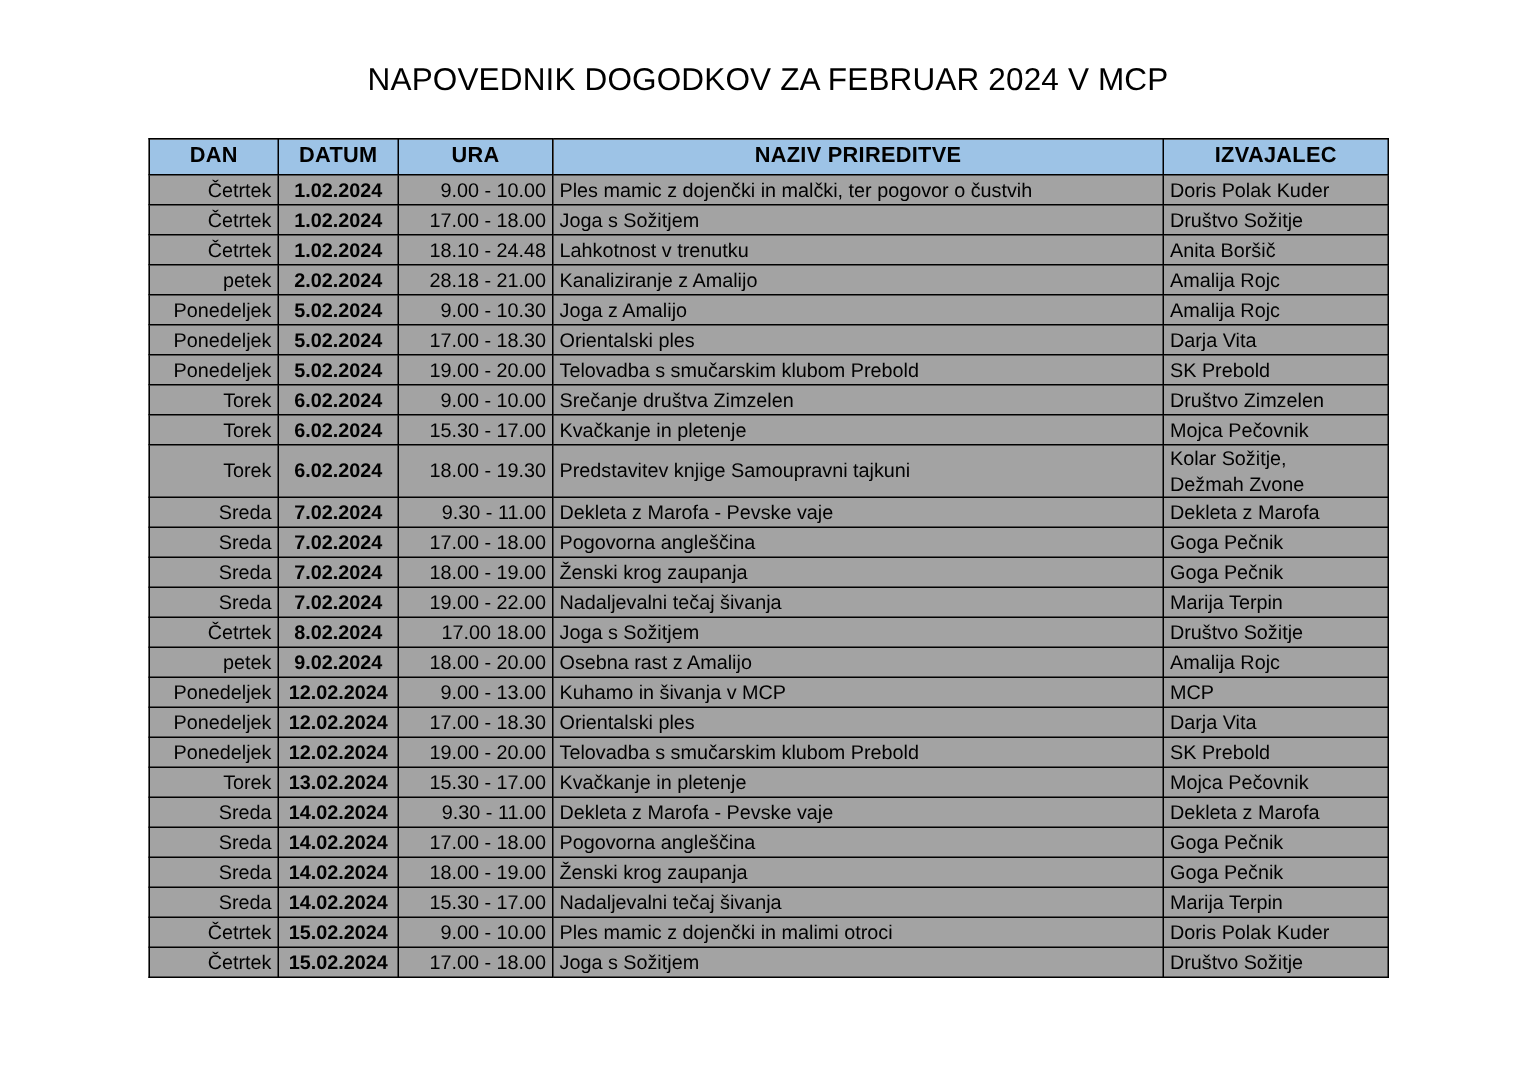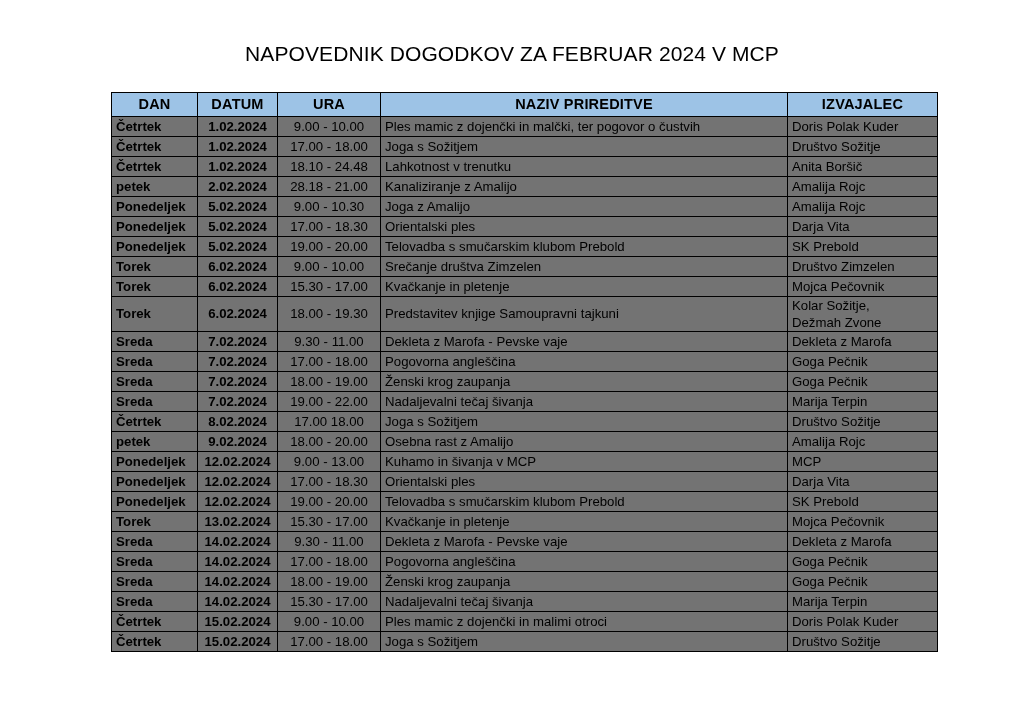--- a/index.html
+++ b/index.html
@@ -41,22 +41,21 @@
     position: absolute;
     top: 92px;
     left: 99px;
     width: 826px;
   }
 
   table.schedule {
     border-collapse: collapse;
     table-layout: fixed;
     width: 826px;
-    background: #737373;
-    margin-left: 12px;
+    background: #a3a3a3;
   }
 
   table.schedule col.c-dan      { width: 86px;  }
   table.schedule col.c-datum    { width: 80px;  }
   table.schedule col.c-ura      { width: 103px; }
   table.schedule col.c-naziv    { width: 407px; }
   table.schedule col.c-izvajalec{ width: 150px; }
 
   table.schedule th,
   table.schedule td {
@@ -75,32 +74,32 @@
     height: 23px;
     font-size: 14.5px;
     letter-spacing: 0.2px;
   }
 
   table.schedule tbody td {
     height: 19px;
   }
 
   td.cell-dan {
-    font-weight: 700;
-    text-align: left;
+    font-weight: 400;
+    text-align: right;
     white-space: nowrap;
   }
   td.cell-datum {
     font-weight: 700;
     text-align: center;
     padding-right: 6px;
     white-space: nowrap;
   }
   td.cell-ura {
-    text-align: center;
+    text-align: right;
     white-space: nowrap;
   }
   td.cell-naziv {
     text-align: left;
   }
   td.cell-izvajalec {
     text-align: left;
   }
 
   tr.tall td {

